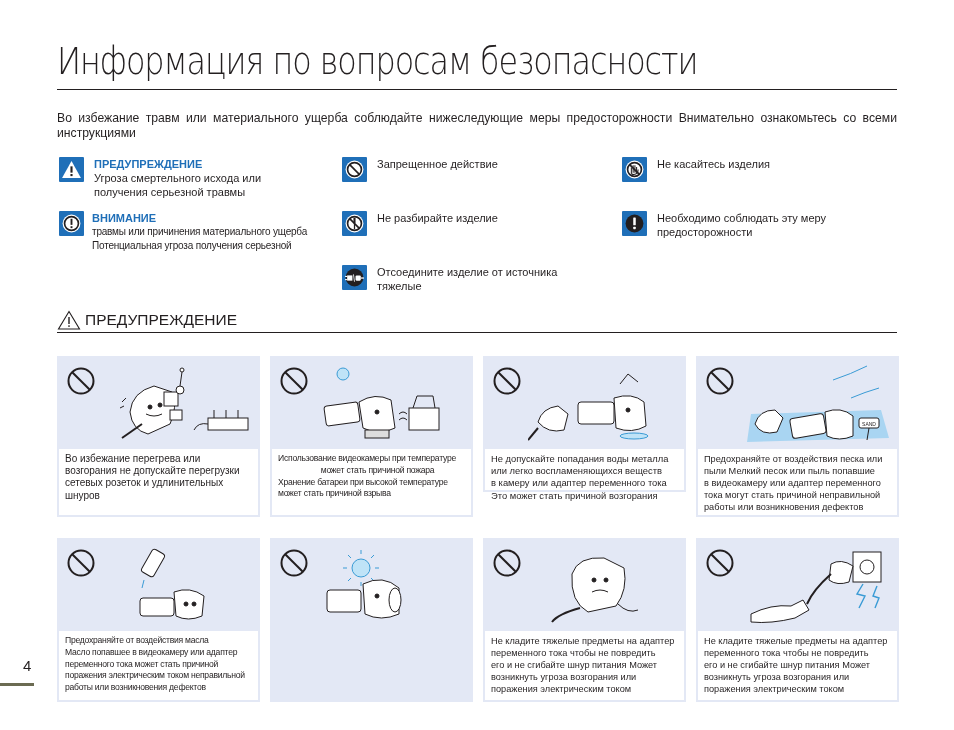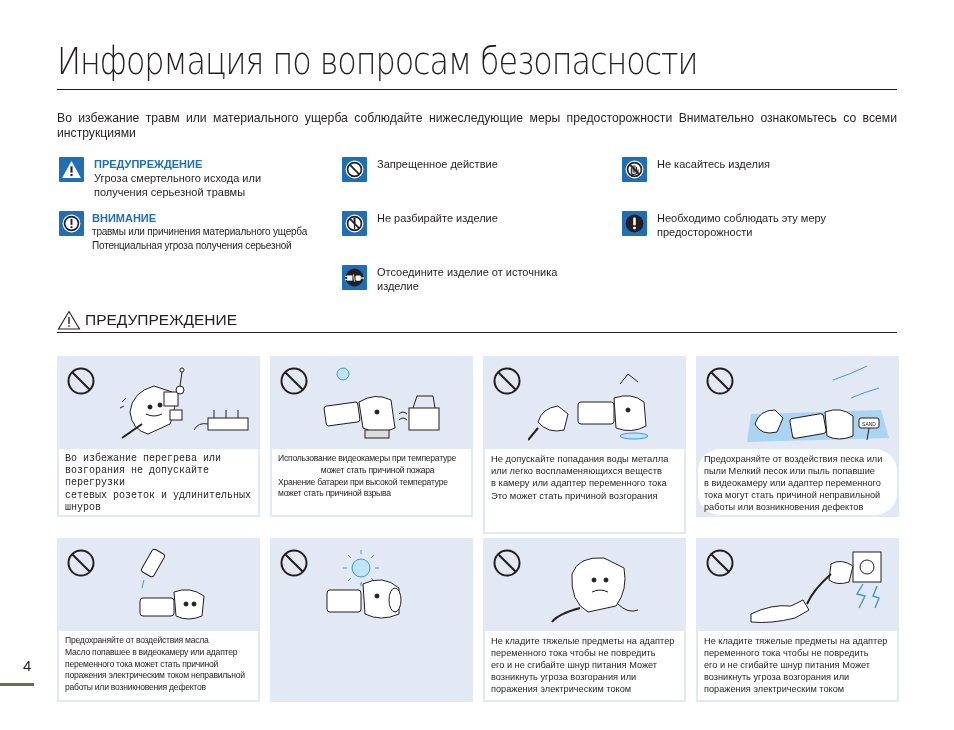--- a/index.html
+++ b/index.html
@@ -124,21 +124,21 @@
         <rect x="3" y="8" width="5" height="5" fill="#fff"></rect>
         <line x1="1" y1="9" x2="3" y2="9" stroke="#fff" stroke-width="1"></line>
         <line x1="1" y1="12" x2="3" y2="12" stroke="#fff" stroke-width="1"></line>
         <rect x="11" y="8" width="5" height="5" rx="1" fill="#fff"></rect>
         <line x1="16" y1="10.5" x2="19" y2="10.5" stroke="#fff" stroke-width="1.2"></line>
         <line x1="9" y1="7" x2="10" y2="14" stroke="#fff" stroke-width="0.8"></line>
       </svg>
   </div>
   <div class="legend-text">
     <div>Отсоедините изделие от источника</div>
-    <div>изделие</div>
+    <div>тяжелые</div>
   </div>
 </div>
 
 <div class="legend-item" style="left:622px; top:157px;">
   <div class="legend-icon">
     <svg viewBox="0 0 20 20">
         <circle cx="10" cy="10" r="8.5" fill="#fff"></circle>
         <circle cx="10" cy="10" r="6.6" fill="none" stroke="#231f20" stroke-width="1.6"></circle>
         <path d="M7 14 L7 8 M8.7 13 L8.7 6 M10.4 13 L10.4 6 M12 13 L12 7.5 M7 14 Q10 16 13 13 L13.5 10" fill="none" stroke="#231f20" stroke-width="1"></path>
         <line x1="5.4" y1="5.4" x2="14.6" y2="14.6" stroke="#231f20" stroke-width="1.6"></line>
@@ -164,21 +164,21 @@
 <div class="section-head">
   <svg viewBox="0 0 24 20">
       <path d="M12 1.5 L22.5 19 L1.5 19 Z" fill="none" stroke="#231f20" stroke-width="1.1"></path>
       <rect x="11.3" y="7" width="1.4" height="7" fill="#231f20"></rect>
       <rect x="11.3" y="15.3" width="1.4" height="1.6" fill="#231f20"></rect>
     </svg>
   <span>ПРЕДУПРЕЖДЕНИЕ</span>
 </div>
 <div class="section-rule"></div>
 
-<div class="card" style="left:57px; top:356px; height:161px;font-family:Liberation Mono, monospace;">
+<div class="card" style="left:57px; top:356px; height:161px;">
   <div class="illus">
     <svg class="no" viewBox="0 0 30 30">
         <circle cx="15" cy="15" r="12.5" fill="none" stroke="#231f20" stroke-width="2"></circle>
         <line x1="6.2" y1="6.2" x2="23.8" y2="23.8" stroke="#231f20" stroke-width="2"></line>
       </svg>
     <svg class="art" viewBox="0 0 150 82">
       <g fill="#fff" stroke="#231f20" stroke-width="1">
         <path d="M28 50 Q30 30 52 24 L70 30 Q76 45 68 62 L46 72 Q30 68 28 50 Z"></path>
         <circle cx="48" cy="45" r="2" fill="#231f20"></circle>
           <circle cx="58" cy="43" r="2" fill="#231f20"></circle>
@@ -224,21 +224,21 @@
     </svg>
   </div>
   <div class="txt sm">
     <div>Использование видеокамеры при температуре</div>
     <div style="white-space:pre;">                    может стать причиной пожара</div>
     <div>Хранение батареи при высокой температуре</div>
     <div>может стать причиной взрыва</div>
   </div>
 </div>
 
-<div class="card" style="left:483px; top:356px; height:178px;">
+<div class="card" style="left:483px; top:356px; height:136px;">
   <div class="illus">
     <svg class="no" viewBox="0 0 30 30">
         <circle cx="15" cy="15" r="12.5" fill="none" stroke="#231f20" stroke-width="2"></circle>
         <line x1="6.2" y1="6.2" x2="23.8" y2="23.8" stroke="#231f20" stroke-width="2"></line>
       </svg>
     <svg class="art" viewBox="0 0 150 82">
       <g fill="#fff" stroke="#231f20" stroke-width="1">
         <path d="M10 60 Q14 46 30 44 L40 52 L36 68 Q20 72 10 60 Z"></path>
         <rect x="50" y="40" width="36" height="22" rx="3"></rect>
         <path d="M86 36 Q104 30 116 40 L118 64 Q104 72 88 66 Z"></path>
@@ -272,21 +272,21 @@
       <g fill="#fff" stroke="#231f20" stroke-width="1">
         <path d="M14 62 Q18 48 34 48 L42 56 L36 70 Q20 74 14 62 Z"></path>
         <rect x="50" y="54" width="34" height="20" rx="3" transform="rotate(-10 67 64)"></rect>
         <path d="M84 50 Q100 44 112 54 L112 74 Q98 80 86 74 Z"></path>
         <rect x="118" y="56" width="20" height="10" rx="2"></rect>
         <line x1="128" y1="66" x2="126" y2="78"></line>
       </g>
       <text x="128" y="63.5" font-size="5" font-family="Liberation Sans, sans-serif" text-anchor="middle" fill="#231f20">SAND</text>
     </svg>
   </div>
-  <div class="txt" style="font-size:9.2px; line-height:12px;border-radius:22px;">
+  <div class="txt" style="font-size:9.2px; line-height:12px;">
     <div>Предохраняйте от воздействия песка или</div>
     <div>пыли  Мелкий песок или пыль  попавшие</div>
     <div>в видеокамеру или адаптер переменного</div>
     <div>тока  могут стать причиной неправильной</div>
     <div>работы или возникновения дефектов</div>
   </div>
 </div>
 
 <div class="card" style="left:57px; top:538px; height:164px;">
   <div class="illus">

